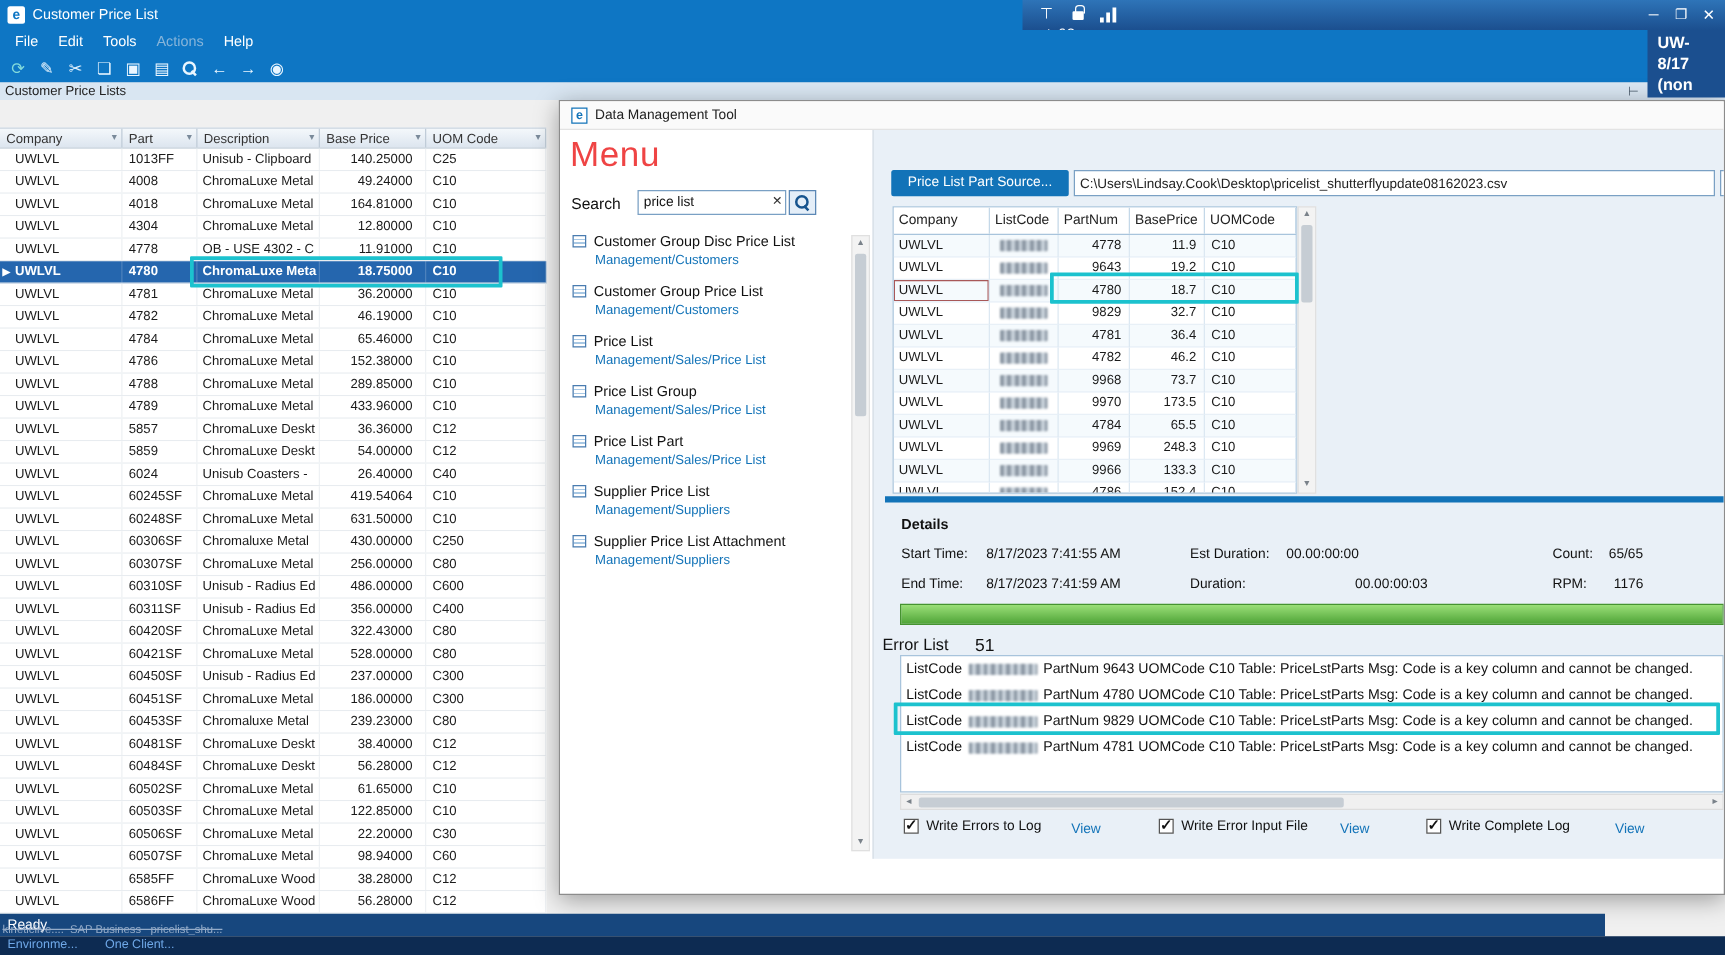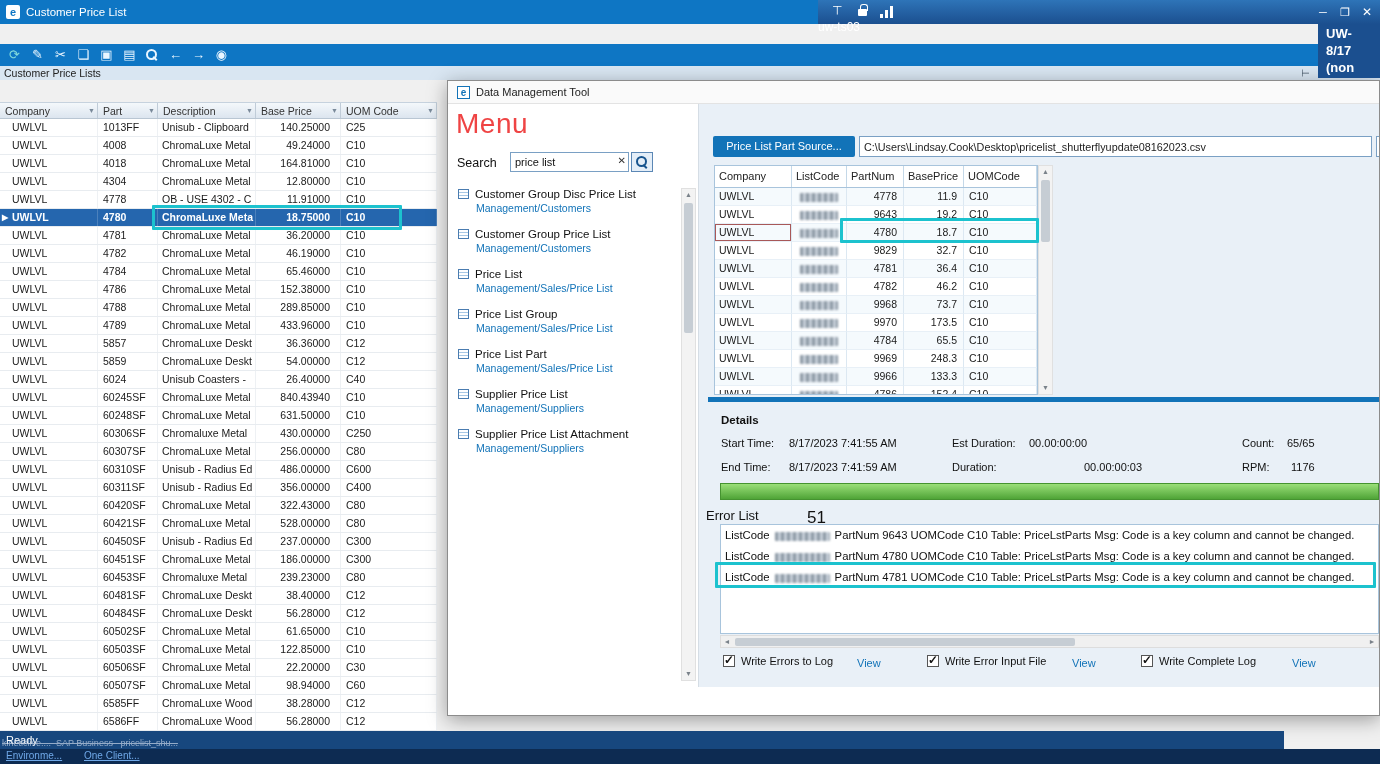--- a/index.html
+++ b/index.html
@@ -107,21 +107,21 @@
 .dgrid-sb{left:339px;top:61px;width:15px;height:230px}
 .dgrid-sb .sb-th{top:14px;height:62px}
 .bluebar{position:absolute;left:9px;top:293px;right:0;height:5px;background:#1273B8}
 
 .details{position:absolute;left:0;top:298px;right:0;bottom:0}
 .dlbl{position:absolute;font-size:11px;color:#111}
 .dval{position:absolute;font-size:11px;color:#111}
 .dheading{position:absolute;left:22px;top:12px;font-size:11.5px;font-weight:bold;color:#111}
 .progress{position:absolute;left:21px;top:81px;right:0;height:17px;background:linear-gradient(#9ADF78,#4FA437);border:1px solid #459330}
 .errlabel{position:absolute;left:7px;top:106px;font-size:13px;color:#111}
-.errcount{position:absolute;left:108px;top:106px;font-size:17px;color:#111}
+.errcount{position:absolute;left:81px;top:106px;font-size:14px;color:#111}
 .errbox{position:absolute;left:21px;top:122px;right:0;height:110px;background:#fff;border:1px solid #A8C4DC;overflow:hidden}
 .erow{height:21px;line-height:21px;font-size:11.3px;white-space:nowrap;padding-left:4px;color:#111}
 .ehsb{position:absolute;left:21px;top:233px;right:0;height:13px;background:#F0F0F0;border:1px solid #DDD}
 .ehsb .ar-l{position:absolute;left:0;top:0;width:12px;height:11px;font-size:7px;line-height:11px;text-align:center;color:#7A828A}
 .ehsb .ar-r{position:absolute;right:0;top:0;width:12px;height:11px;font-size:7px;line-height:11px;text-align:center;color:#7A828A}
 .ehsb .h-th{position:absolute;left:14px;top:2px;width:340px;height:8px;background:#C6CDD4;border-radius:2px}
 .optrow{position:absolute;left:0;top:253px;right:0;height:20px}
 .optgroup{position:absolute;top:0;display:flex;align-items:center}
 .optrow > div:nth-of-type(1){left:24px}.optrow > div:nth-of-type(2){left:228px}.optrow > div:nth-of-type(3){left:442px}
 .cb{width:12px;height:12px;border:1px solid #555;background:#fff;display:inline-block;position:relative;margin-right:6px}
@@ -137,21 +137,21 @@
 .dfoot-items{position:absolute;right:4px;top:8px;display:flex;gap:26px;font-size:11px;color:#222;white-space:nowrap}
 
 
 .statusbar{position:absolute;left:0;top:731px;width:1284px;height:18px;background:#17477E;color:#fff}
 .ready{position:absolute;left:6px;top:3px;font-size:11px}
 .sb-art{position:absolute;left:2px;top:7px;font-size:9px;color:#C9D6E8;opacity:.7;text-decoration:line-through;white-space:pre}
 .sb-items{position:absolute;right:68px;top:19px;display:flex;font-size:11px;white-space:nowrap}
 .sbi{padding:0 10px;border-left:1px solid rgba(255,255,255,.35)}
 .sb-items .sbi:first-of-type{border-left:none}
 .taskstrip{position:absolute;left:0;top:749px;width:1380px;height:15px;background:#0D2B52}
-.task-link{position:absolute;top:1px;font-size:10px;color:#6FA8E8;text-decoration:underline;white-space:nowrap}
+.task-link{position:absolute;top:1px;font-size:10px;color:#6FA8E8;white-space:nowrap}
 .taskstrip > span:nth-of-type(1){left:6px}
 .taskstrip > span:nth-of-type(2){left:84px}
 
 
 .corner{position:absolute;left:1318px;top:24px;width:62px;height:54px;background:#1B4F8F;color:#fff;padding:1px 0 0 8px;z-index:40;font-weight:bold;font-size:13px;line-height:17px}
 .hl{position:absolute;border:3px solid #1CC2CE;border-radius:1px;z-index:50;pointer-events:none}
 #hl1{left:152px;top:205px;width:250px;height:25px}
 #hl2{left:840px;top:218px;width:199px;height:25px}
 #hl3{left:715px;top:562px;width:661px;height:26px}
 </style>
@@ -171,20 +171,32 @@
           <b></b>
           <b></b>
         </span>
       <span class="rhost">uw-ts03</span>
       <span class="wbtn mn">─</span>
       <span class="wbtn rs">❐</span>
       <span class="wbtn cl">✕</span>
     </div>
   </div>
 
+  <div class="menubar">
+
+      <span class="mi">File</span>
+
+      <span class="mi">Edit</span>
+
+      <span class="mi">Tools</span>
+
+      <span class="mi disabled">Actions</span>
+
+      <span class="mi">Help</span>
+    </div>
 
   <div class="toolbar">
 
       <span class="ti" data-kind="glyph">⟳</span>
 
       <span class="ti" data-kind="glyph">✎</span>
 
       <span class="ti" data-kind="glyph">✂</span>
 
       <span class="ti" data-kind="glyph">❏</span>
@@ -339,21 +351,21 @@
           <div class="c">6024</div>
           <div class="c">Unisub Coasters -</div>
           <div class="c">26.40000</div>
           <div class="c">C40</div>
         </div>
 
         <div class="lrow">
           <div class="c"><span>UWLVL</span></div>
           <div class="c">60245SF</div>
           <div class="c">ChromaLuxe Metal</div>
-          <div class="c">840.43940</div>
+          <div class="c">419.54064</div>
           <div class="c">C10</div>
         </div>
 
         <div class="lrow">
           <div class="c"><span>UWLVL</span></div>
           <div class="c">60248SF</div>
           <div class="c">ChromaLuxe Metal</div>
           <div class="c">631.50000</div>
           <div class="c">C10</div>
         </div>
@@ -704,20 +716,23 @@
 
 
             <div class="erow">
               <span>ListCode</span><span class="blur wide"></span><span>PartNum 9643 UOMCode C10  Table: PriceLstParts Msg: Code is a key column and cannot be changed.</span>
             </div>
 
             <div class="erow highlight">
               <span>ListCode</span><span class="blur wide"></span><span>PartNum 4780 UOMCode C10  Table: PriceLstParts Msg: Code is a key column and cannot be changed.</span>
             </div>
 
+            <div class="erow">
+              <span>ListCode</span><span class="blur wide"></span><span>PartNum 9829 UOMCode C10  Table: PriceLstParts Msg: Code is a key column and cannot be changed.</span>
+            </div>
 
             <div class="erow">
               <span>ListCode</span><span class="blur wide"></span><span>PartNum 4781 UOMCode C10  Table: PriceLstParts Msg: Code is a key column and cannot be changed.</span>
             </div>
           </div>
         <div class="ehsb" actable="true">
           <span class="ar-l">◄</span>
           <span class="h-th"></span>
           <span class="ar-r">►</span>
         </div>

